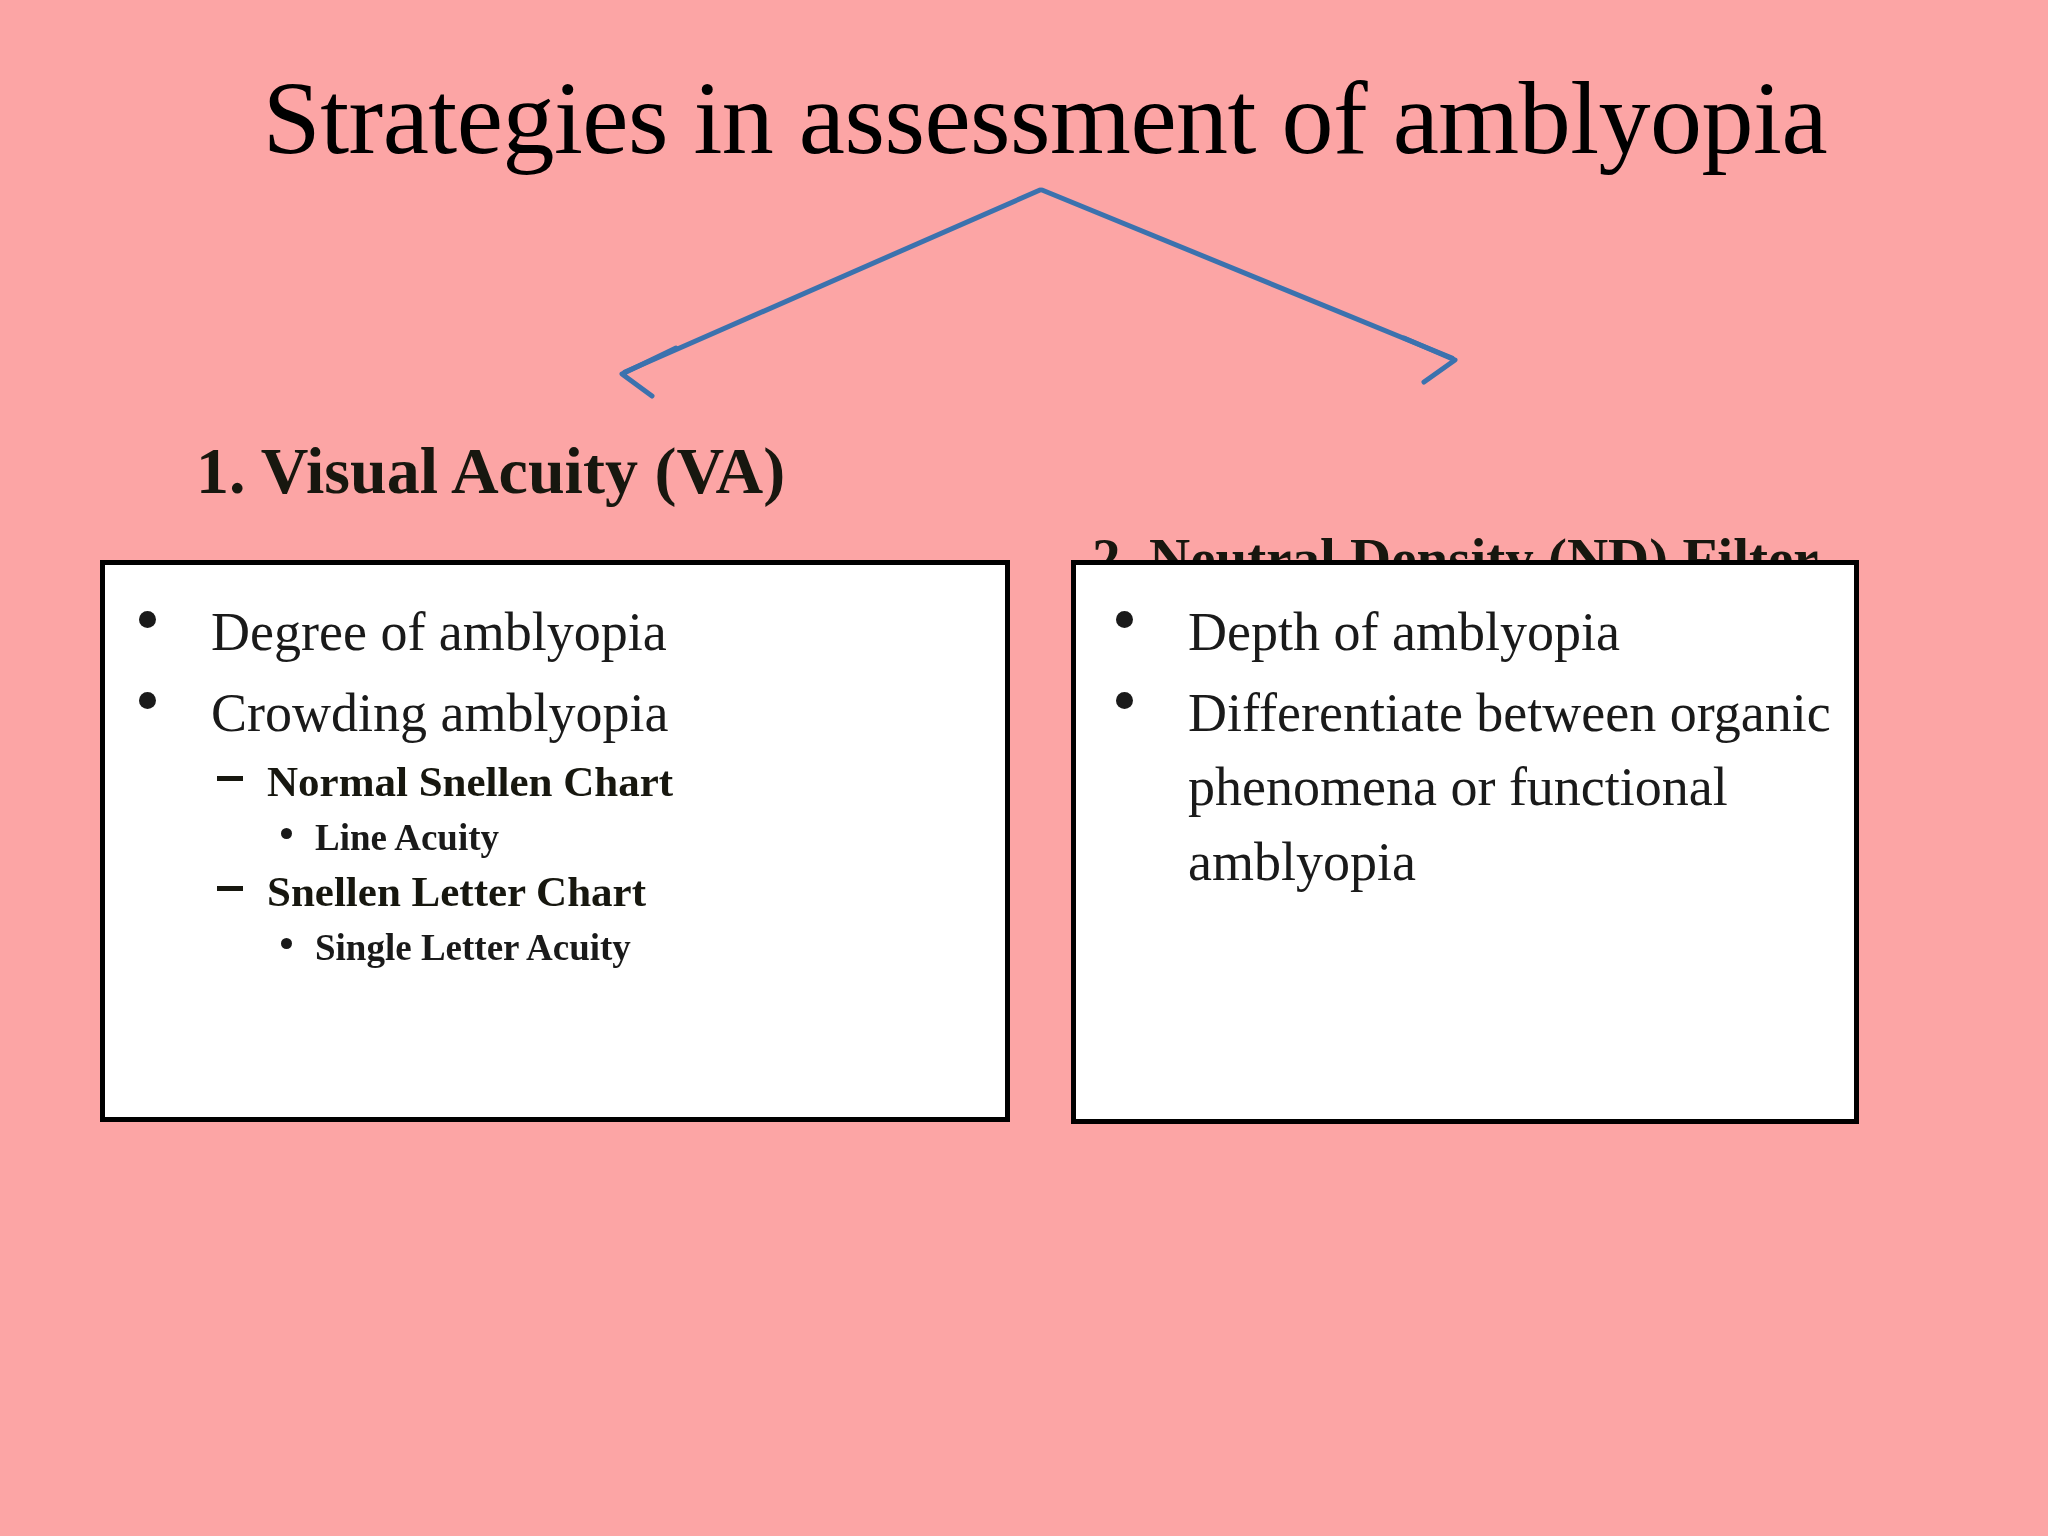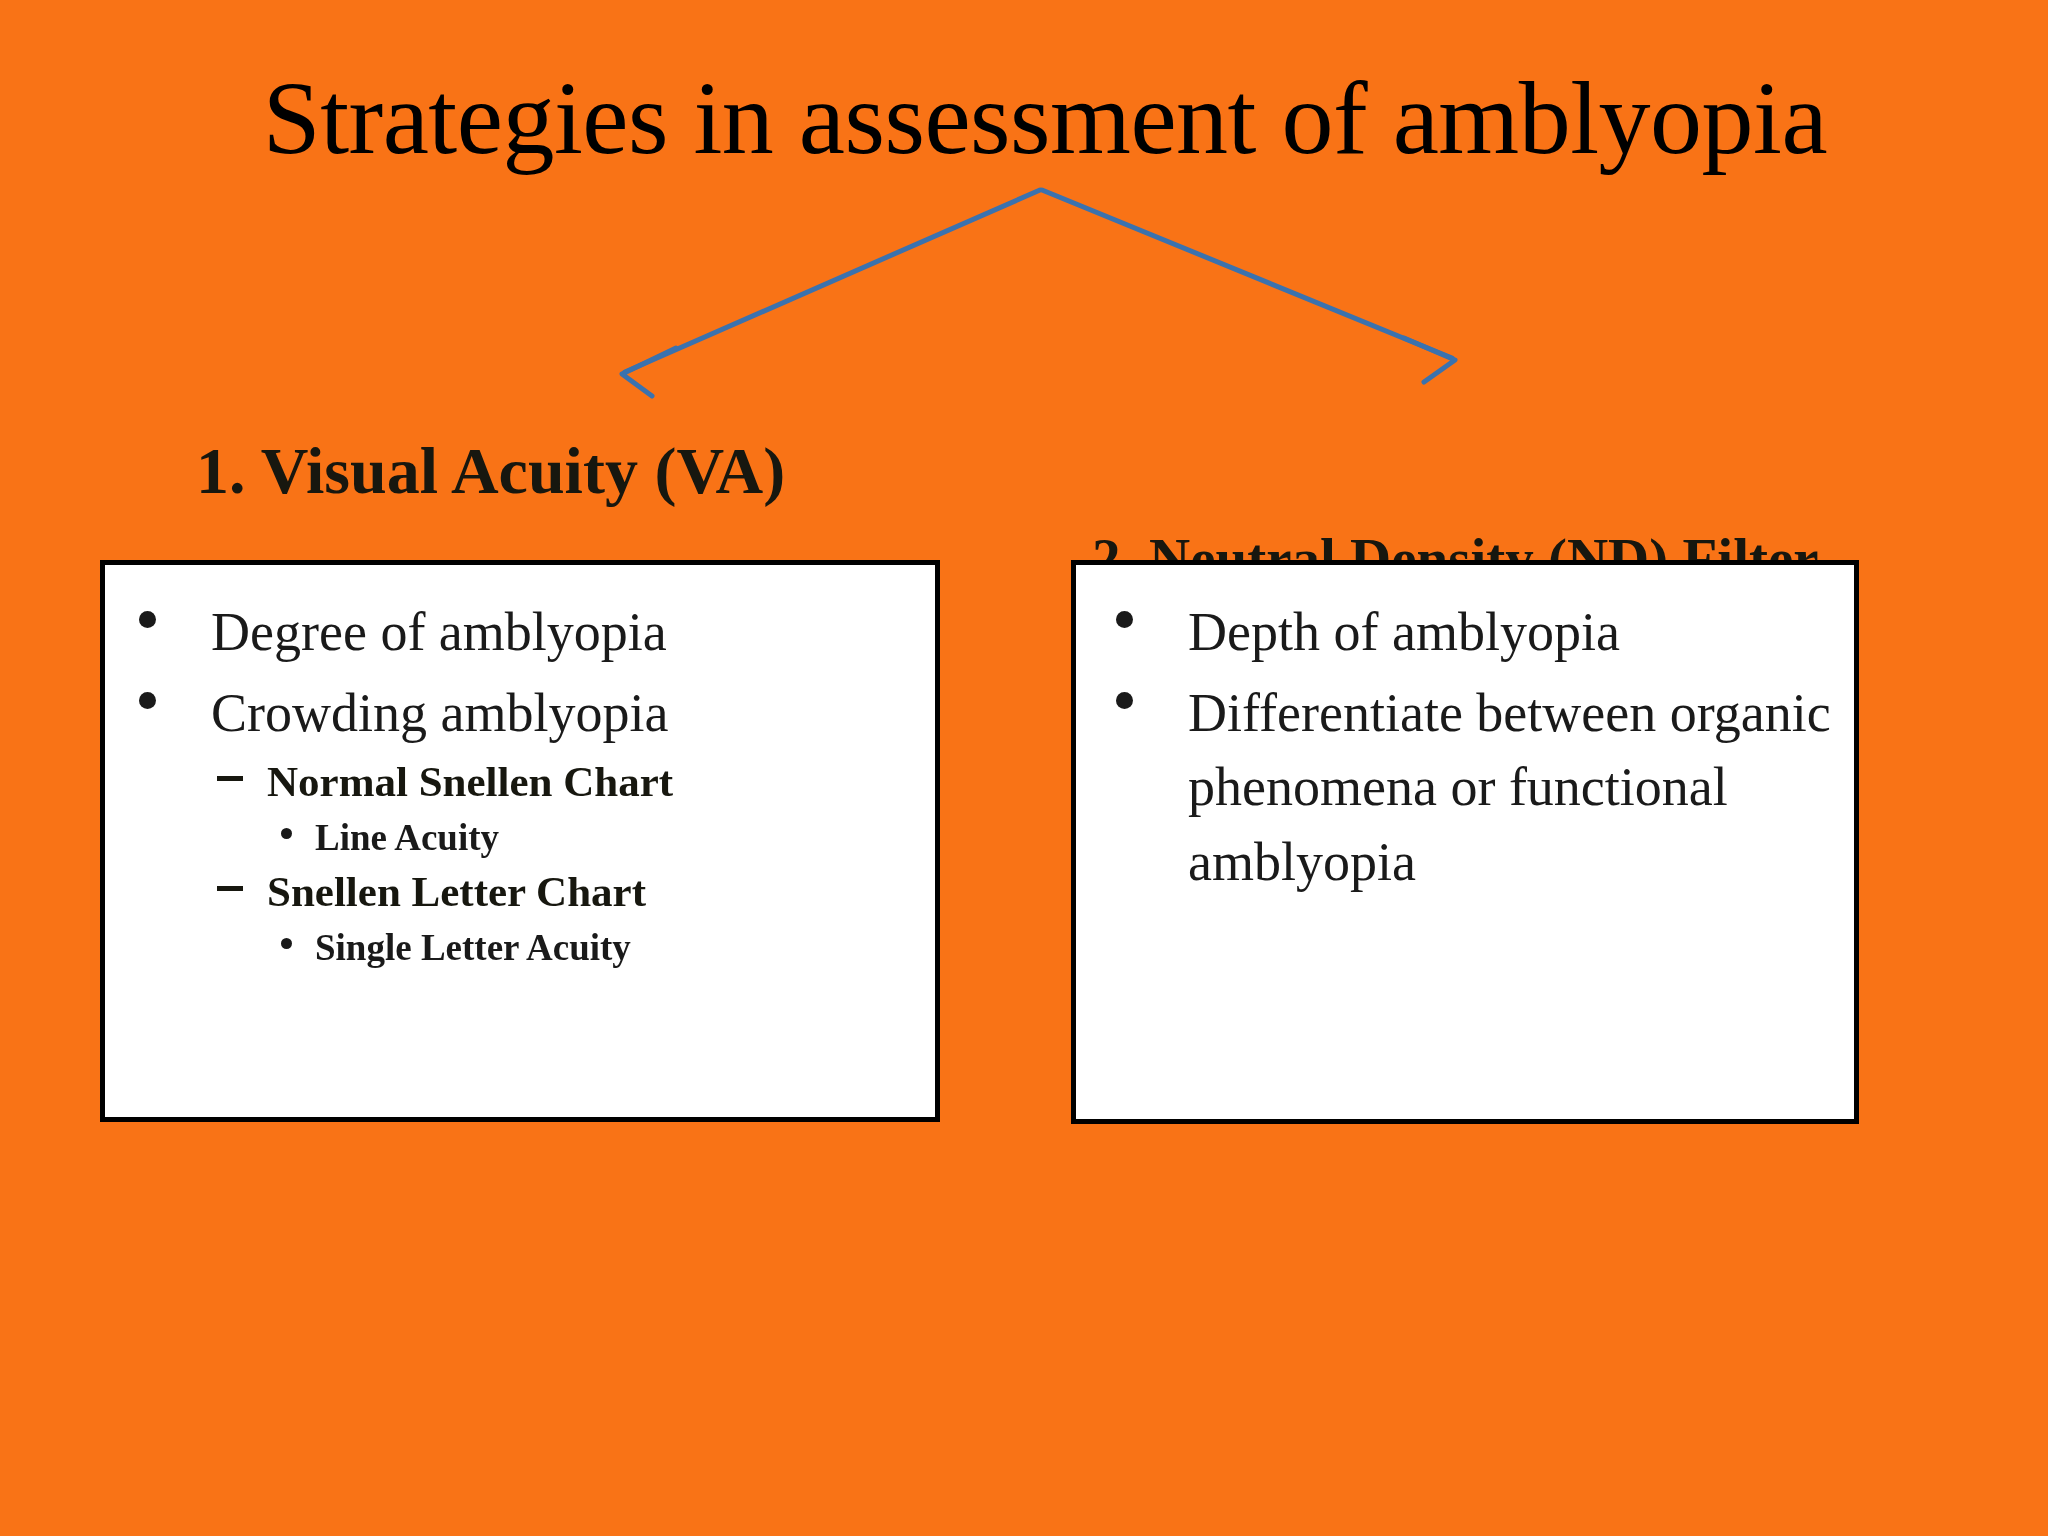--- a/index.html
+++ b/index.html
@@ -4,21 +4,21 @@
 <style>
   html, body {
     margin: 0;
     padding: 0;
     background: #ffffff;
   }
   #slide {
     position: relative;
     width: 2048px;
     height: 1536px;
-    background: #f97316;
+    background: #fca5a5;
     overflow: hidden;
     font-family: "Liberation Serif", "DejaVu Serif", serif;
     color: #1a1a1a;
   }
 
   
   #slide-title {
     position: absolute;
     left: 100px;
     top: 62px;
@@ -64,21 +64,21 @@
   
   .content-box {
     position: absolute;
     border: 5px solid #000000;
     background: #ffffff;
     box-sizing: border-box;
   }
   #box-va {
     left: 100px;
     top: 560px;
-    width: 840px;
+    width: 910px;
     height: 562px;
   }
   #box-nd {
     left: 1071px;
     top: 560px;
     width: 788px;
     height: 564px;
   }
 
   

